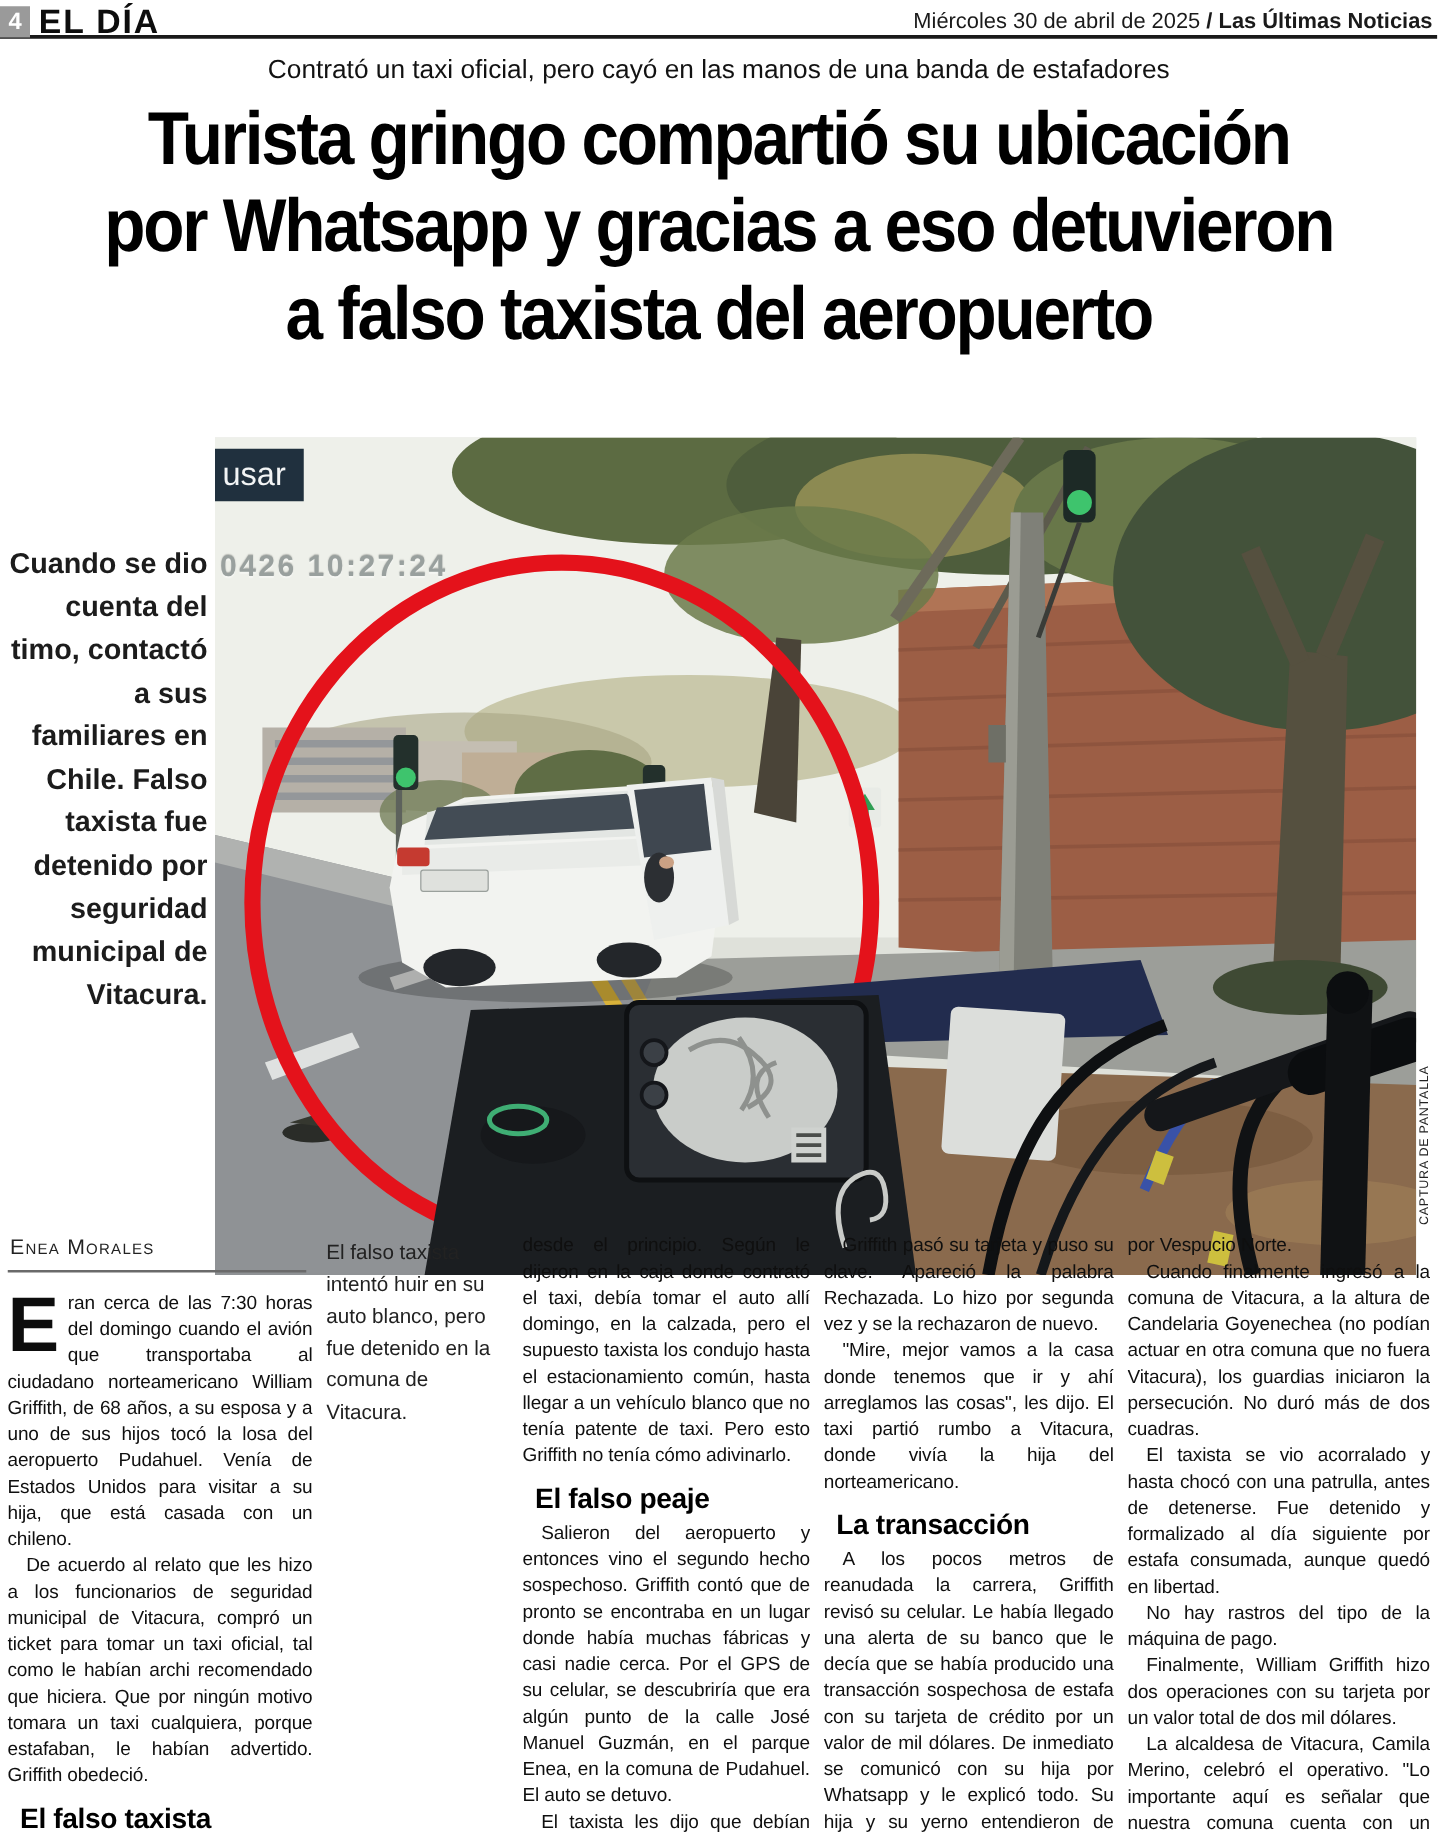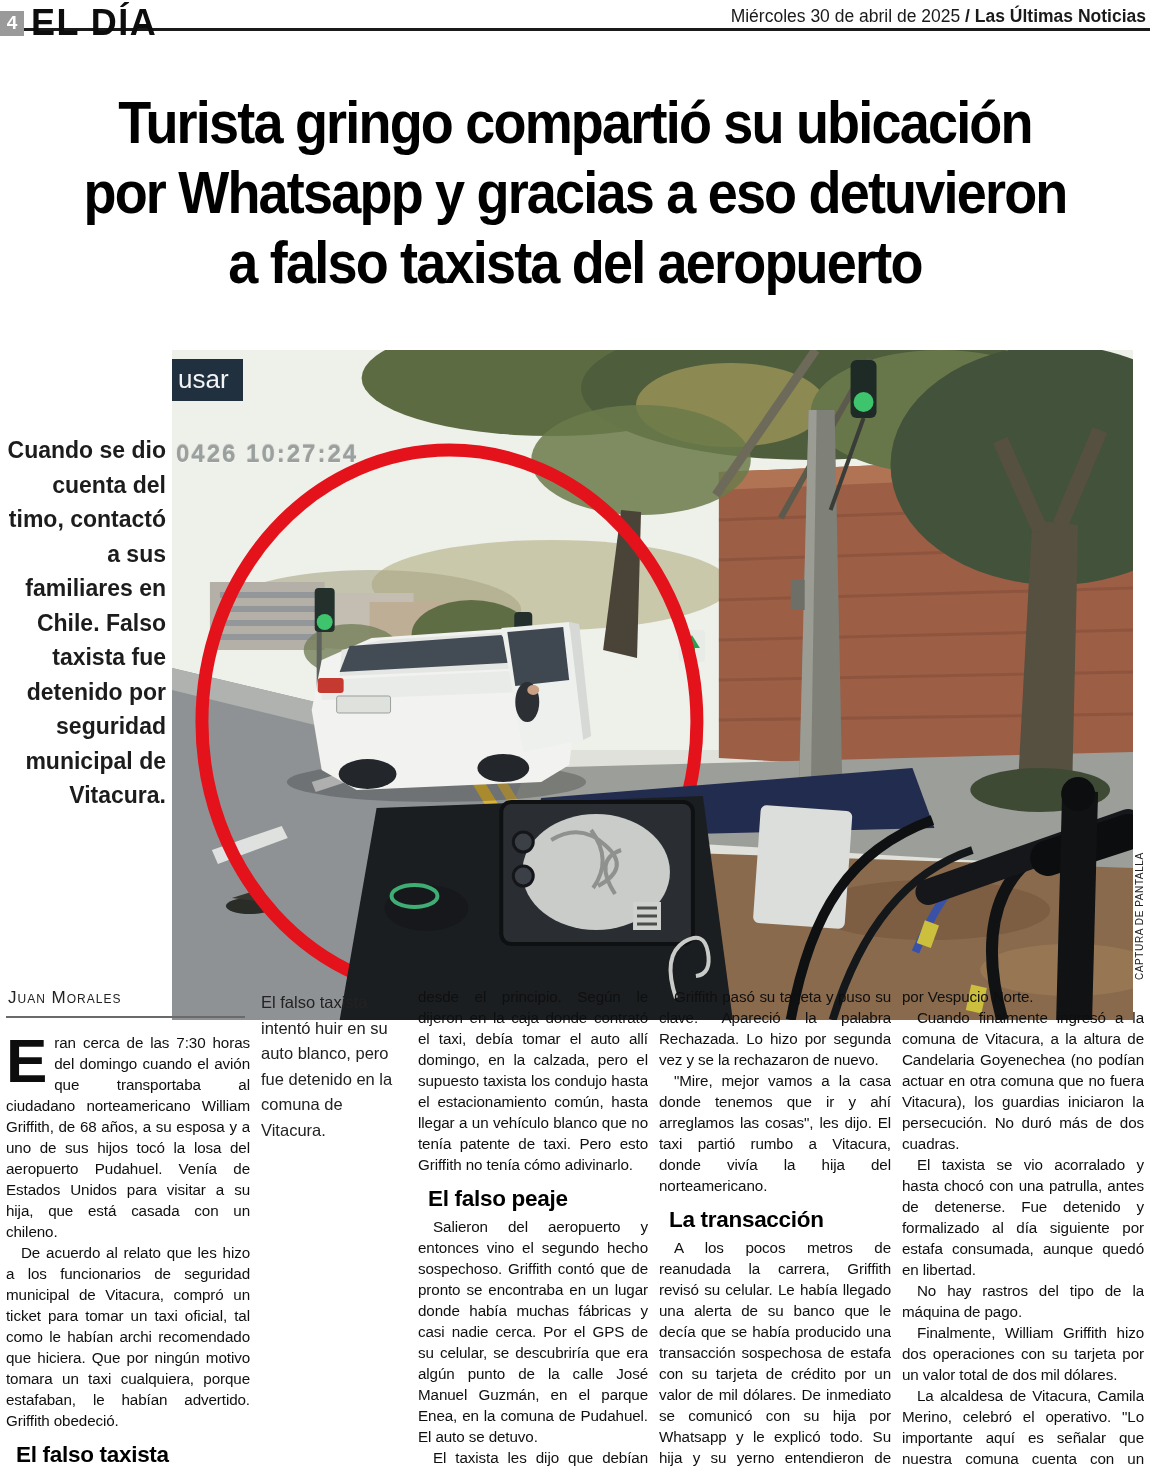--- a/index.html
+++ b/index.html
@@ -4,27 +4,27 @@
 <style>
   * { margin:0; padding:0; box-sizing:border-box; }
   html,body { background:#fff; }
   body { font-family:"Liberation Sans", sans-serif; color:#111; }
   .page { position:relative; width:1150px; height:1471px; background:#fff; overflow:hidden; margin:0 auto; }
 
   
   .hdr { position:absolute; top:0; left:0; right:0; height:31px; border-bottom:3px solid #1a1a1a; }
   .hdr-left { position:absolute; left:0; top:2px; display:flex; align-items:center; gap:7px; }
   .pagenum { display:inline-flex; align-items:center; justify-content:center; width:24px; height:25px; background:#9a9a9a; color:#fff; font-weight:bold; font-size:19px; }
-  .masthead { font-weight:bold; font-size:36px; letter-spacing:1.5px; color:#0d0d0d; }
+  .masthead { font-weight:bold; font-size:27px; letter-spacing:1.5px; color:#0d0d0d; }
   .hdr-right { position:absolute; right:4px; top:6px; font-size:17.5px; color:#1a1a1a; white-space:nowrap; }
   .hdr-right .brand { font-weight:bold; }
 
   
   .kicker { position:absolute; top:44px; left:0; right:0; text-align:center; font-size:21px; color:#121212; }
-  .headline { position:absolute; top:76px; left:0; right:0; text-align:center; font-weight:bold; color:#000;margin-top:12px; }
+  .headline { position:absolute; top:76px; left:0; right:0; text-align:center; font-weight:bold; color:#000; }
   .headline span { display:block; white-space:nowrap; font-size:60px; line-height:70px; letter-spacing:-2px; transform:scaleX(0.9); transform-origin:50% 50%; }
 
   
   .deck { position:absolute; left:4px; top:433px; width:162px; text-align:right; font-weight:bold; font-size:23px; line-height:34.5px; color:#1c1c1c; }
 
   
   .photo { position:absolute; left:172px; top:310px; width:961px; height:670px; background:#dfe1da; overflow:hidden;margin-top:40px; }
   .photo svg { display:block; width:100%; height:100%; }
   .ph-usar { position:absolute; left:0; top:9px; background:#20303e; color:#f2f4f5; font-size:26px; padding:7px 14px 9px 6px; line-height:1; }
   .ph-ts { position:absolute; left:4px; top:90px; font-weight:bold; font-size:24px; letter-spacing:2px; color:#99a09e; text-shadow:0 1px 1px rgba(255,255,255,.5), 0 -1px 1px rgba(0,0,0,.25); }
@@ -48,20 +48,21 @@
   <div class="hdr">
     <div class="hdr-left">
       <span class="pagenum">4</span>
       <span class="masthead">EL DÍA</span>
     </div>
     <div class="hdr-right">
       <span>Miércoles 30 de abril de 2025</span><span class="brand"> / Las Últimas Noticias</span>
     </div>
   </div>
 
+  <div class="kicker">Contrató un taxi oficial, pero cayó en las manos de una banda de estafadores</div>
   <h1 class="headline">
     <span>Turista gringo compartió su ubicación</span>
     <span>por Whatsapp y gracias a eso detuvieron</span>
     <span>a falso taxista del aeropuerto</span>
   </h1>
 
   <div class="deck">Cuando se dio cuenta del timo, contactó a sus familiares en Chile. Falso taxista fue detenido por seguridad municipal de Vitacura.</div>
 
   <div class="photo">
     <svg viewBox="0 0 963 670" preserveAspectRatio="none">
@@ -201,21 +202,21 @@
       </g>
     </svg>
     <div class="ph-usar">usar</div>
     <div class="ph-ts">0426 10:27:24</div>
   </div>
   <div class="credit">CAPTURA DE PANTALLA</div>
 
   <div class="cols">
 
     <div class="col">
-      <div class="byline">Juan Morales</div>
+      <div class="byline">Enea Morales</div>
       <p class="body-p"><span class="dropcap">E</span><span>ran cerca de las 7:30 horas del domingo cuando el avión que transportaba al ciudadano norteamericano William Griffith, de 68 años, a su esposa y a uno de sus hijos tocó la losa del aeropuerto Pudahuel. Venía de Estados Unidos para visitar a su hija, que está casada con un chileno.</span></p>
       <p class="body-p ind">De acuerdo al relato que les hizo a los funcionarios de seguridad municipal de Vitacura, compró un ticket para tomar un taxi oficial, tal como le habían archi recomendado que hiciera. Que por ningún motivo tomara un taxi cualquiera, porque estafaban, le habían advertido. Griffith obedeció.</p>
       <h3 class="subhead">El falso taxista</h3>
 
     </div>
 
     <div class="col">
       <p class="caption">El falso taxista intentó huir en su auto blanco, pero fue detenido en la comuna de Vitacura.</p>
     </div>
 

